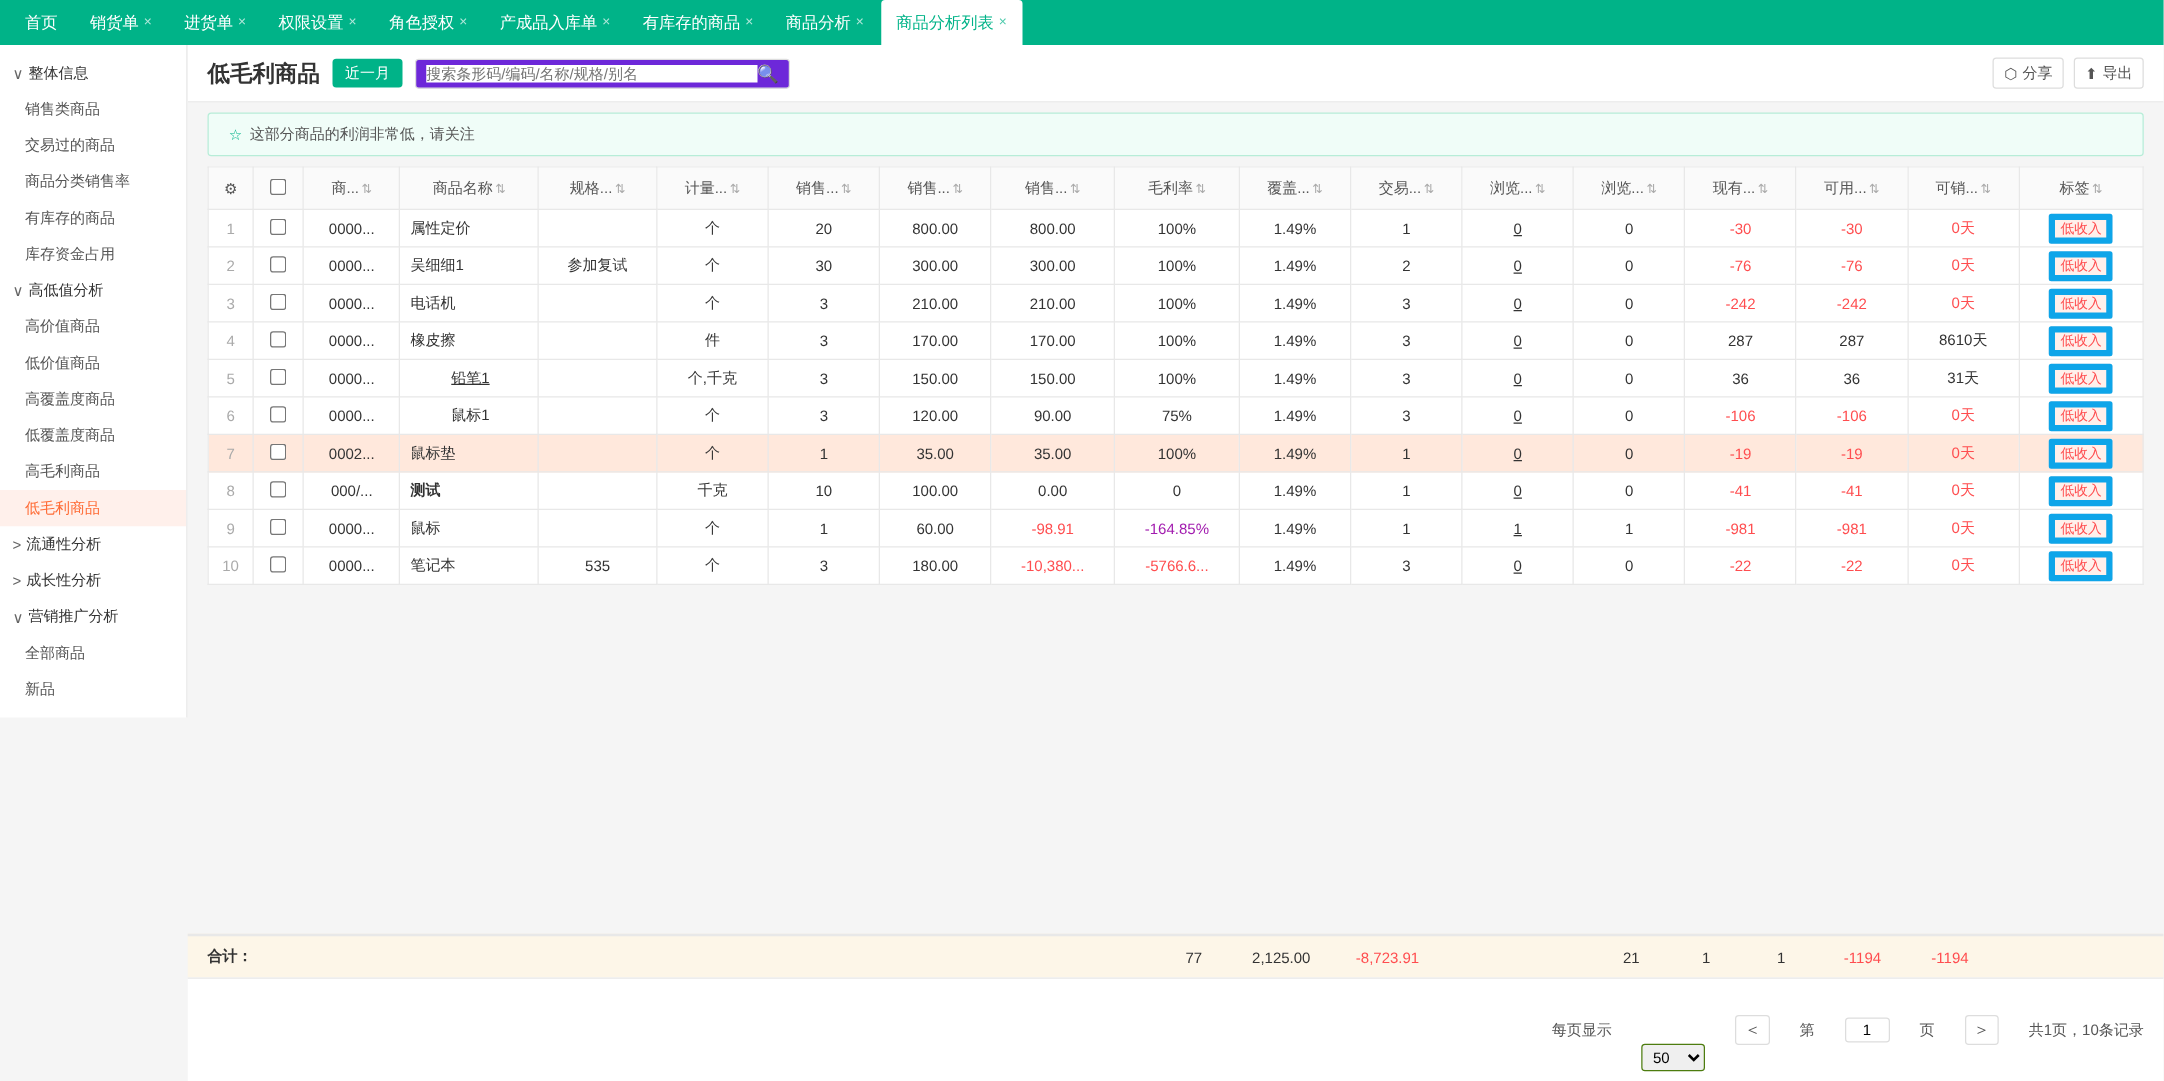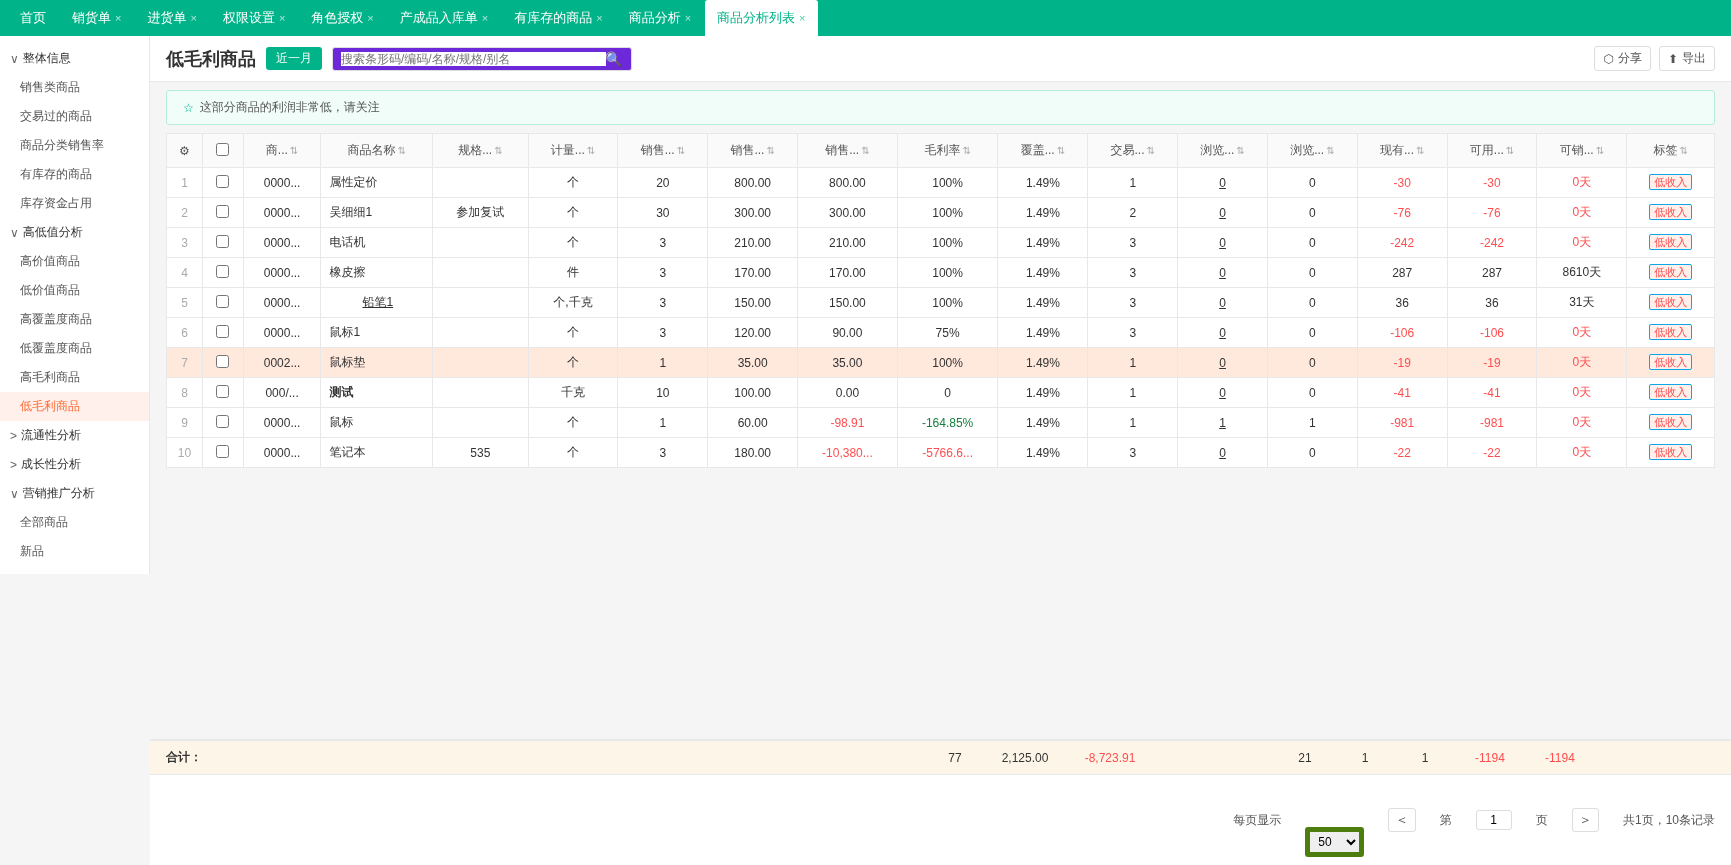--- a/index.html
+++ b/index.html
@@ -171,21 +171,21 @@
       border: 1px solid #e8e8e8;
       text-align: center;
       white-space: nowrap;
       color: #333;
     }
     tr.highlighted-row td { background: #ffe8dc; }
 
     .tag-low-income {
       background: #fff0eb;
       color: #ff4d4f;
-      border: 1px solid #0ea5e9;
+      border: 5px solid #0ea5e9;
       border-radius: 2px;
       padding: 1px 4px;
       font-size: 11px;
     }
 
     
     .total-bar {
       background: #fdf6e8;
       border-top: 2px solid #e8e8e8;
       padding: 8px 16px;
@@ -201,21 +201,21 @@
       border-top: 1px solid #e8e8e8;
       padding: 8px 16px;
       display: flex;
       align-items: center;
       justify-content: flex-end;
       gap: 24px;
       font-size: 12px;
       color: #555;
     }
     .pagination-bar select {
-      border: 5px solid #4d7c0f;
+      border: 1px solid #4d7c0f;
       border-radius: 3px;
       padding: 2px 4px;
       font-size: 12px;
       margin-top: 44px;
     }
     .page-nav-btn {
       border: 1px solid #ddd;
       background: #fff;
       border-radius: 3px;
       padding: 2px 6px;
@@ -469,21 +469,21 @@
       <td>0</td>
       <td style="color:#333">36</td>
       <td style="color:#333">36</td>
       <td style="color:#333">31天</td>
       <td><span class="tag-low-income">低收入</span></td>
     </tr>
             <tr>
       <td style="color:#aaa;font-size:12px;">6</td>
       <td><input type="checkbox" style=""></td>
       <td>0000...</td>
-      <td style="text-align:left;padding-left:8px;">鼠标1</td>
+      <td style="text-align:center;padding-left:8px;">鼠标1</td>
       <td></td>
       <td>个</td>
       <td>3</td>
       <td>120.00</td>
       <td style="color:#333">90.00</td>
       <td style="color:#333">75%</td>
       <td>1.49%</td>
       <td>3</td>
       <td style="text-decoration:underline;cursor:pointer;">0</td>
       <td>0</td>
@@ -535,21 +535,21 @@
             <tr>
       <td style="color:#aaa;font-size:12px;">9</td>
       <td><input type="checkbox" style=""></td>
       <td>0000...</td>
       <td style="text-align:left;padding-left:8px;">鼠标</td>
       <td></td>
       <td>个</td>
       <td>1</td>
       <td>60.00</td>
       <td style="color:#ff4d4f">-98.91</td>
-      <td style="color:#15803d">-164.85%</td>
+      <td style="color:#a21caf">-164.85%</td>
       <td>1.49%</td>
       <td>1</td>
       <td style="text-decoration:underline;cursor:pointer;">1</td>
       <td>1</td>
       <td style="color:#ff4d4f">-981</td>
       <td style="color:#ff4d4f">-981</td>
       <td style="color:#ff4d4f">0天</td>
       <td><span class="tag-low-income">低收入</span></td>
     </tr>
             <tr>

